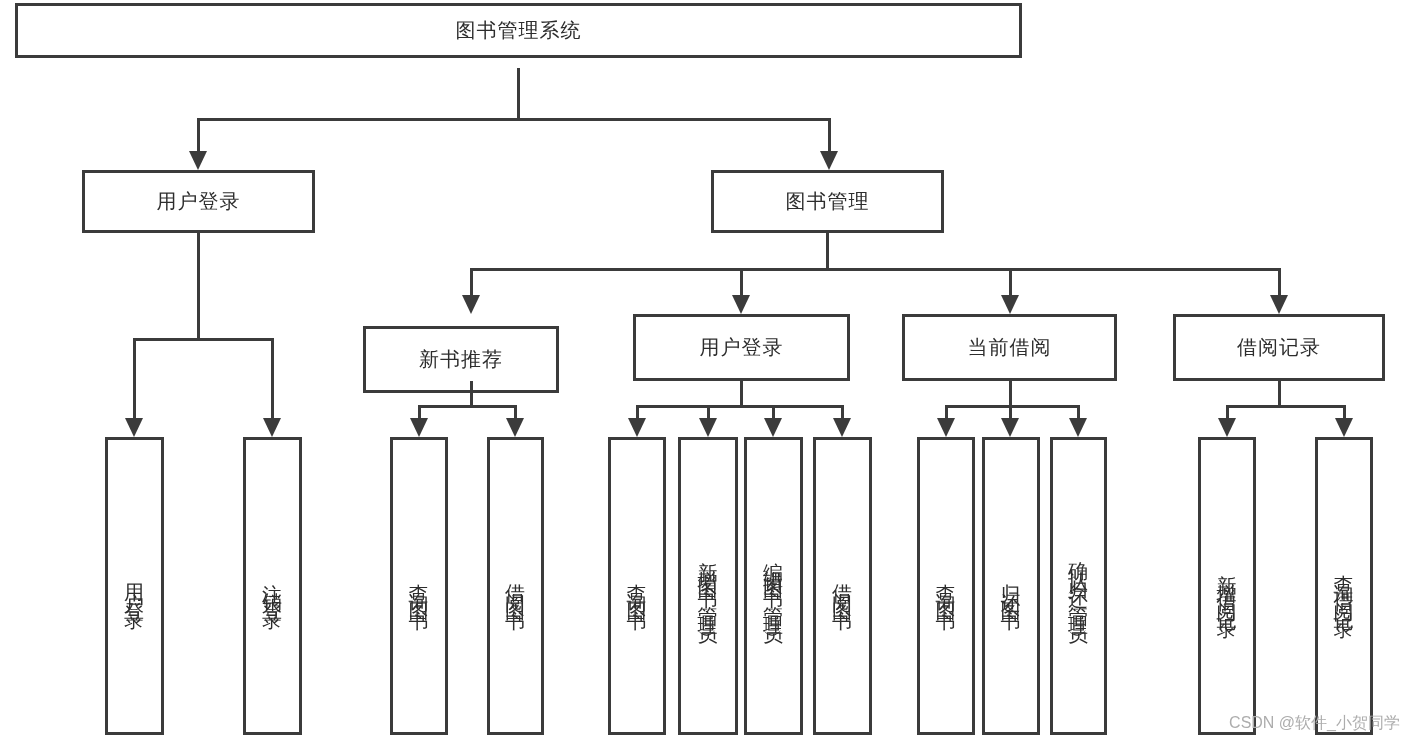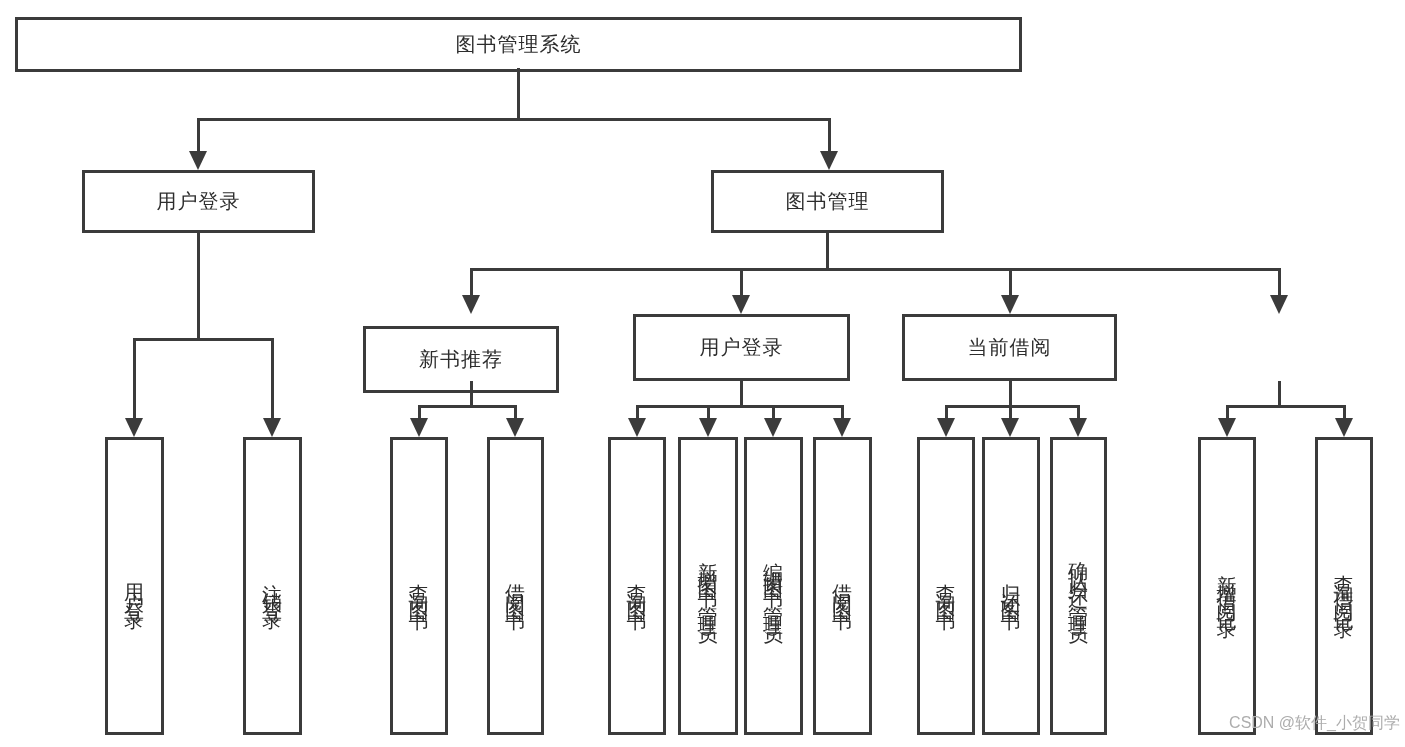--- a/index.html
+++ b/index.html
@@ -27,21 +27,21 @@
   .watermark {
     position:absolute; left:1185px; top:713px; width:215px;
     color:#adadad; font-size:16px; text-align:right; white-space:nowrap;
   }
 </style>
 </head>
 <body>
 
 <div id="canvas">
 
-  <div class="box" style="left:15px; top:17px; width:1007px; height:55px;">
+  <div class="box" style="left:15px; top:3px; width:1007px; height:55px;">
     <span>图书管理系统</span>
   </div>
 
   <div class="vline" style="left:517px; top:68px;  height:50px;"></div>
   <div class="hline" style="left:197px; top:118px; width:634px;"></div>
   <div class="vline" style="left:197px; top:118px; height:37px;"></div>
   <div class="arrowhead" style="left:189px; top:151px;"></div>
   <div class="vline" style="left:828px; top:118px; height:37px;"></div>
   <div class="arrowhead" style="left:820px; top:151px;"></div>
 
@@ -71,20 +71,23 @@
   <div class="arrowhead" style="left:1270px; top:295px;"></div>
 
   <div class="box" style="left:363px; top:314px; width:196px; height:67px;margin-top:12px;">
     <span>新书推荐</span>
   </div>
   <div class="box" style="left:633px; top:314px; width:217px; height:67px;">
     <span>用户登录</span>
   </div>
   <div class="box" style="left:902px; top:314px; width:215px; height:67px;">
     <span>当前借阅</span>
+  </div>
+  <div class="box" style="left:1173px; top:314px; width:212px; height:67px;">
+    <span>借阅记录</span>
   </div>
 
   <div class="vline" style="left:470px; top:381px; height:24px;"></div>
   <div class="hline" style="left:418px; top:405px; width:99px;"></div>
   <div class="vline" style="left:418px; top:405px; height:17px;"></div>
   <div class="arrowhead" style="left:410px; top:418px;"></div>
   <div class="vline" style="left:514px; top:405px; height:17px;"></div>
   <div class="arrowhead" style="left:506px; top:418px;"></div>
 
   <div class="vline" style="left:740px; top:381px; height:24px;"></div>

